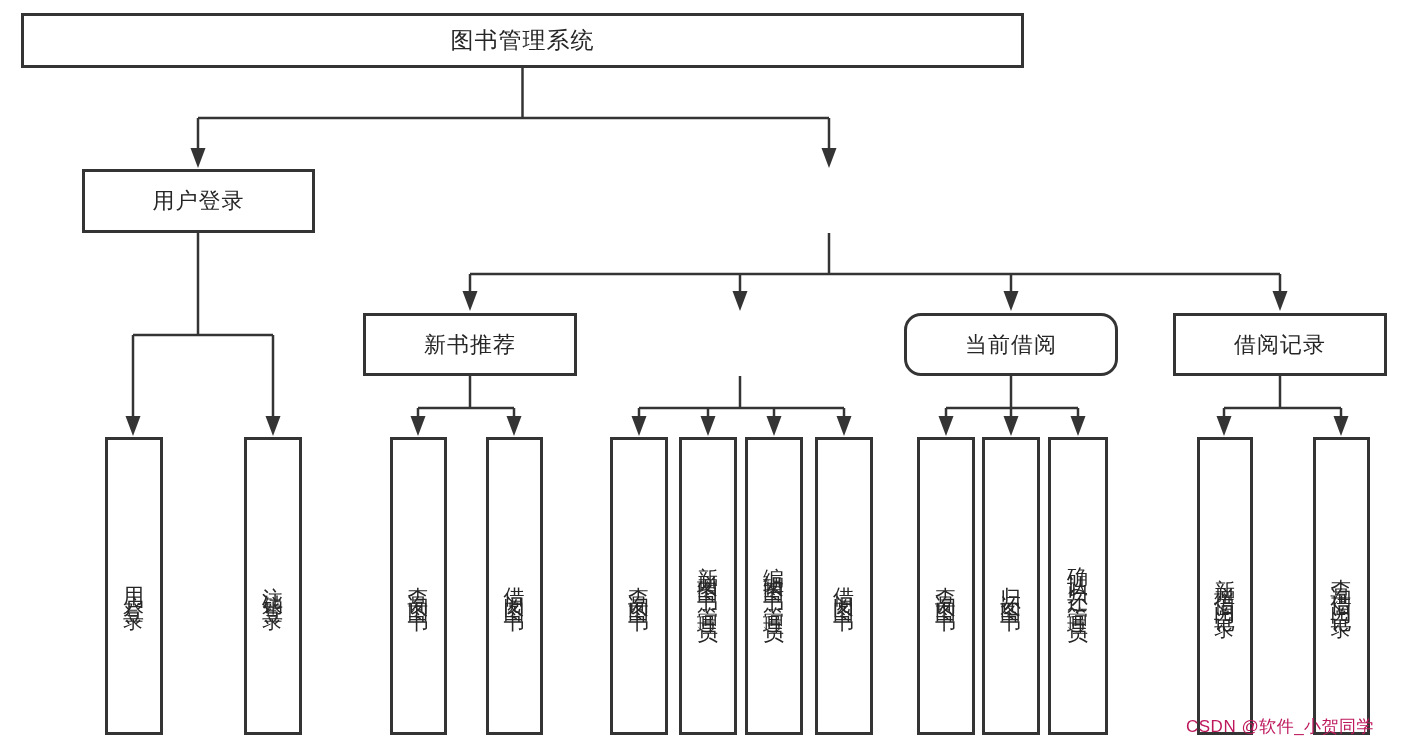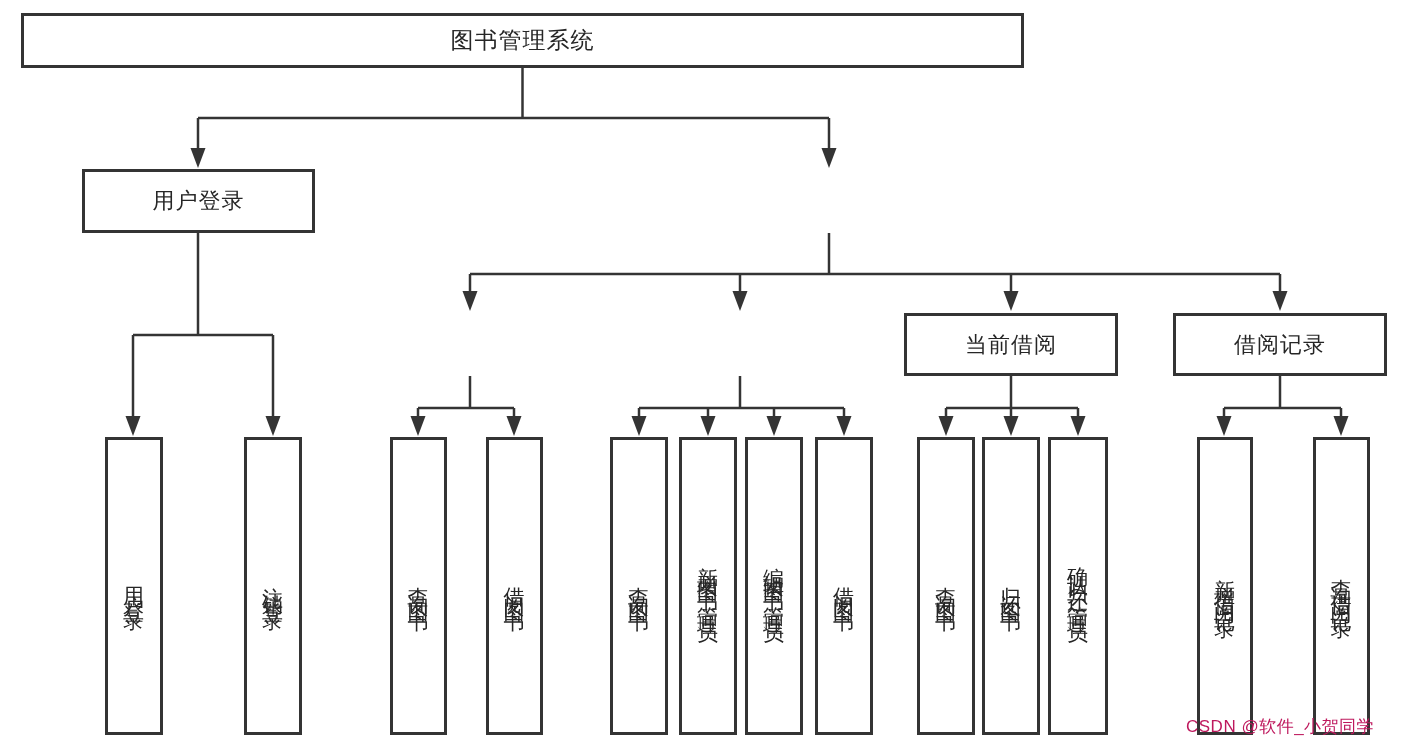--- a/index.html
+++ b/index.html
@@ -136,21 +136,24 @@
   </svg>
 
   <div class="node root" style="left:21px; top:13px; width:1003px; height:55px;">
     <span class="label">图书管理系统</span>
   </div>
 
   <div class="node" style="left:82px; top:169px; width:233px; height:64px;">
     <span class="label">用户登录</span>
   </div>
 
-  <div class="node" style="left:904px; top:313px; width:214px; height:63px;">
+  <div class="node" style="left:363px; top:313px; width:214px; height:63px;">
+    <span class="label">新书推荐</span>
+  </div>
+  <div class="node" style="left:904px; top:313px; width:214px; height:63px;border-radius:17px;">
     <span class="label">当前借阅</span>
   </div>
   <div class="node" style="left:1173px; top:313px; width:214px; height:63px;">
     <span class="label">借阅记录</span>
   </div>
 
   <div class="vnode" style="left:105px; width:58px;">
     <span class="vlabel">用户登录</span>
   </div>
   <div class="vnode" style="left:244px; width:58px;">

